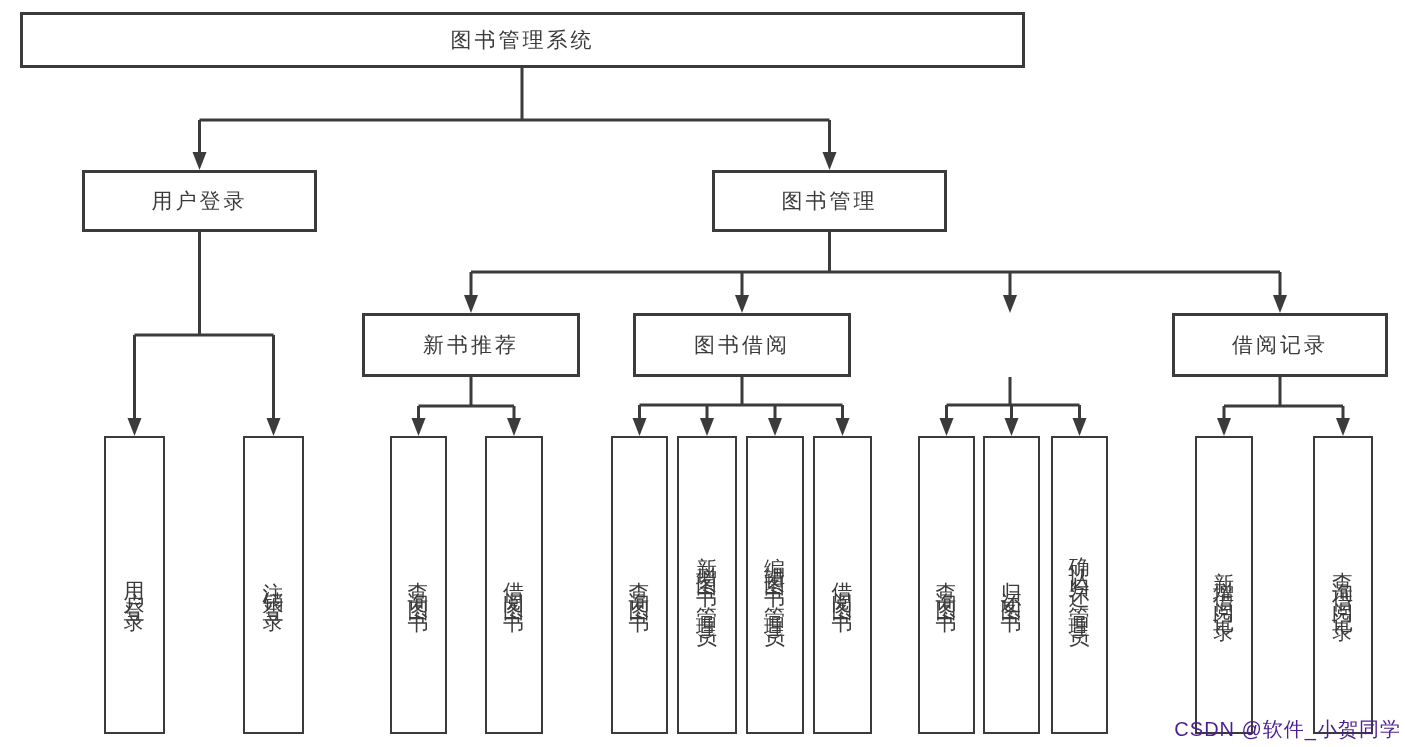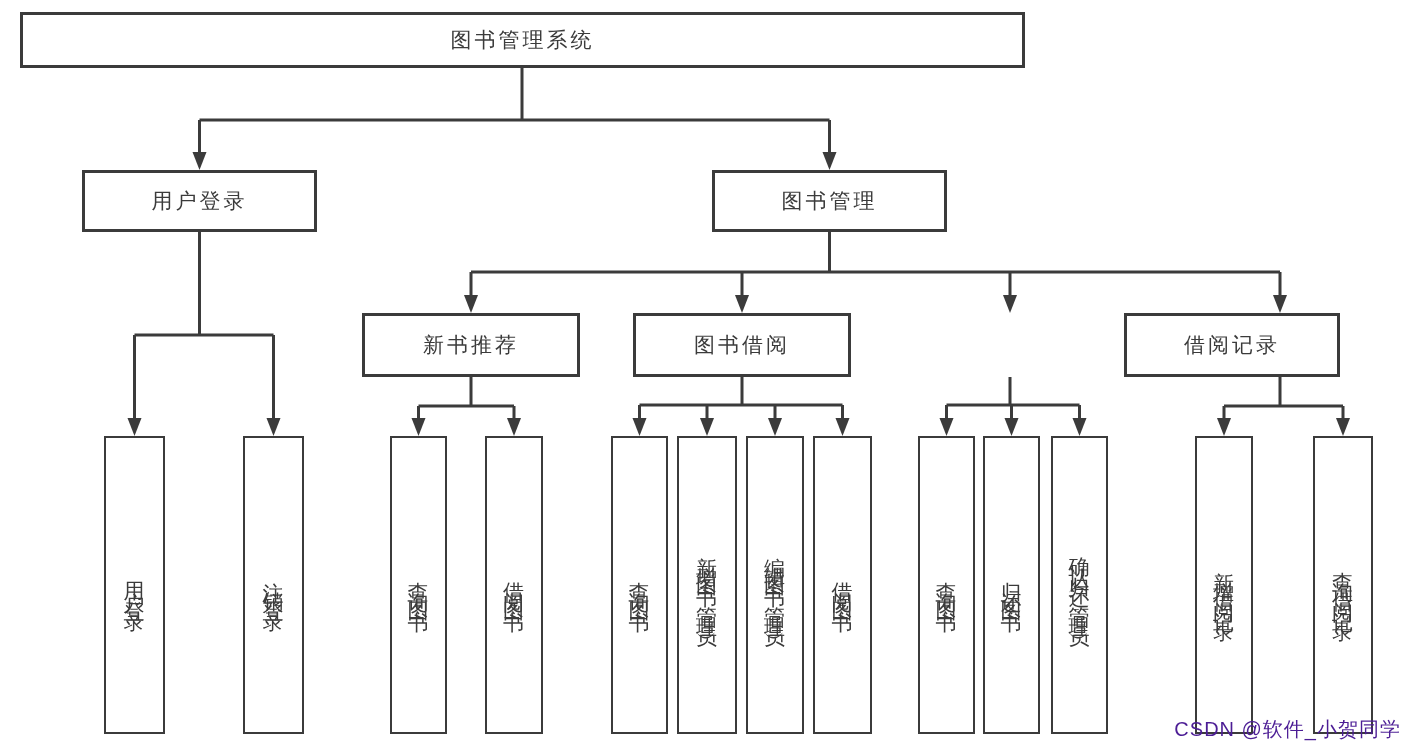--- a/index.html
+++ b/index.html
@@ -121,21 +121,21 @@
   <div class="box" style="left:712px;top:170px;width:235px;height:62px">
     <span class="hlabel">图书管理</span>
   </div>
 
   <div class="box" style="left:362px;top:313px;width:218px;height:64px">
     <span class="hlabel">新书推荐</span>
   </div>
   <div class="box" style="left:633px;top:313px;width:218px;height:64px">
     <span class="hlabel">图书借阅</span>
   </div>
-  <div class="box" style="left:1124px;top:313px;width:216px;height:64px">
+  <div class="box" style="left:1172px;top:313px;width:216px;height:64px">
     <span class="hlabel">借阅记录</span>
   </div>
 
   <div class="box leaf" style="left:104px;top:436px;width:61px;height:298px">
     <span class="vlabel">用户登录</span>
   </div>
   <div class="box leaf" style="left:243px;top:436px;width:61px;height:298px">
     <span class="vlabel">注销登录</span>
   </div>
 

